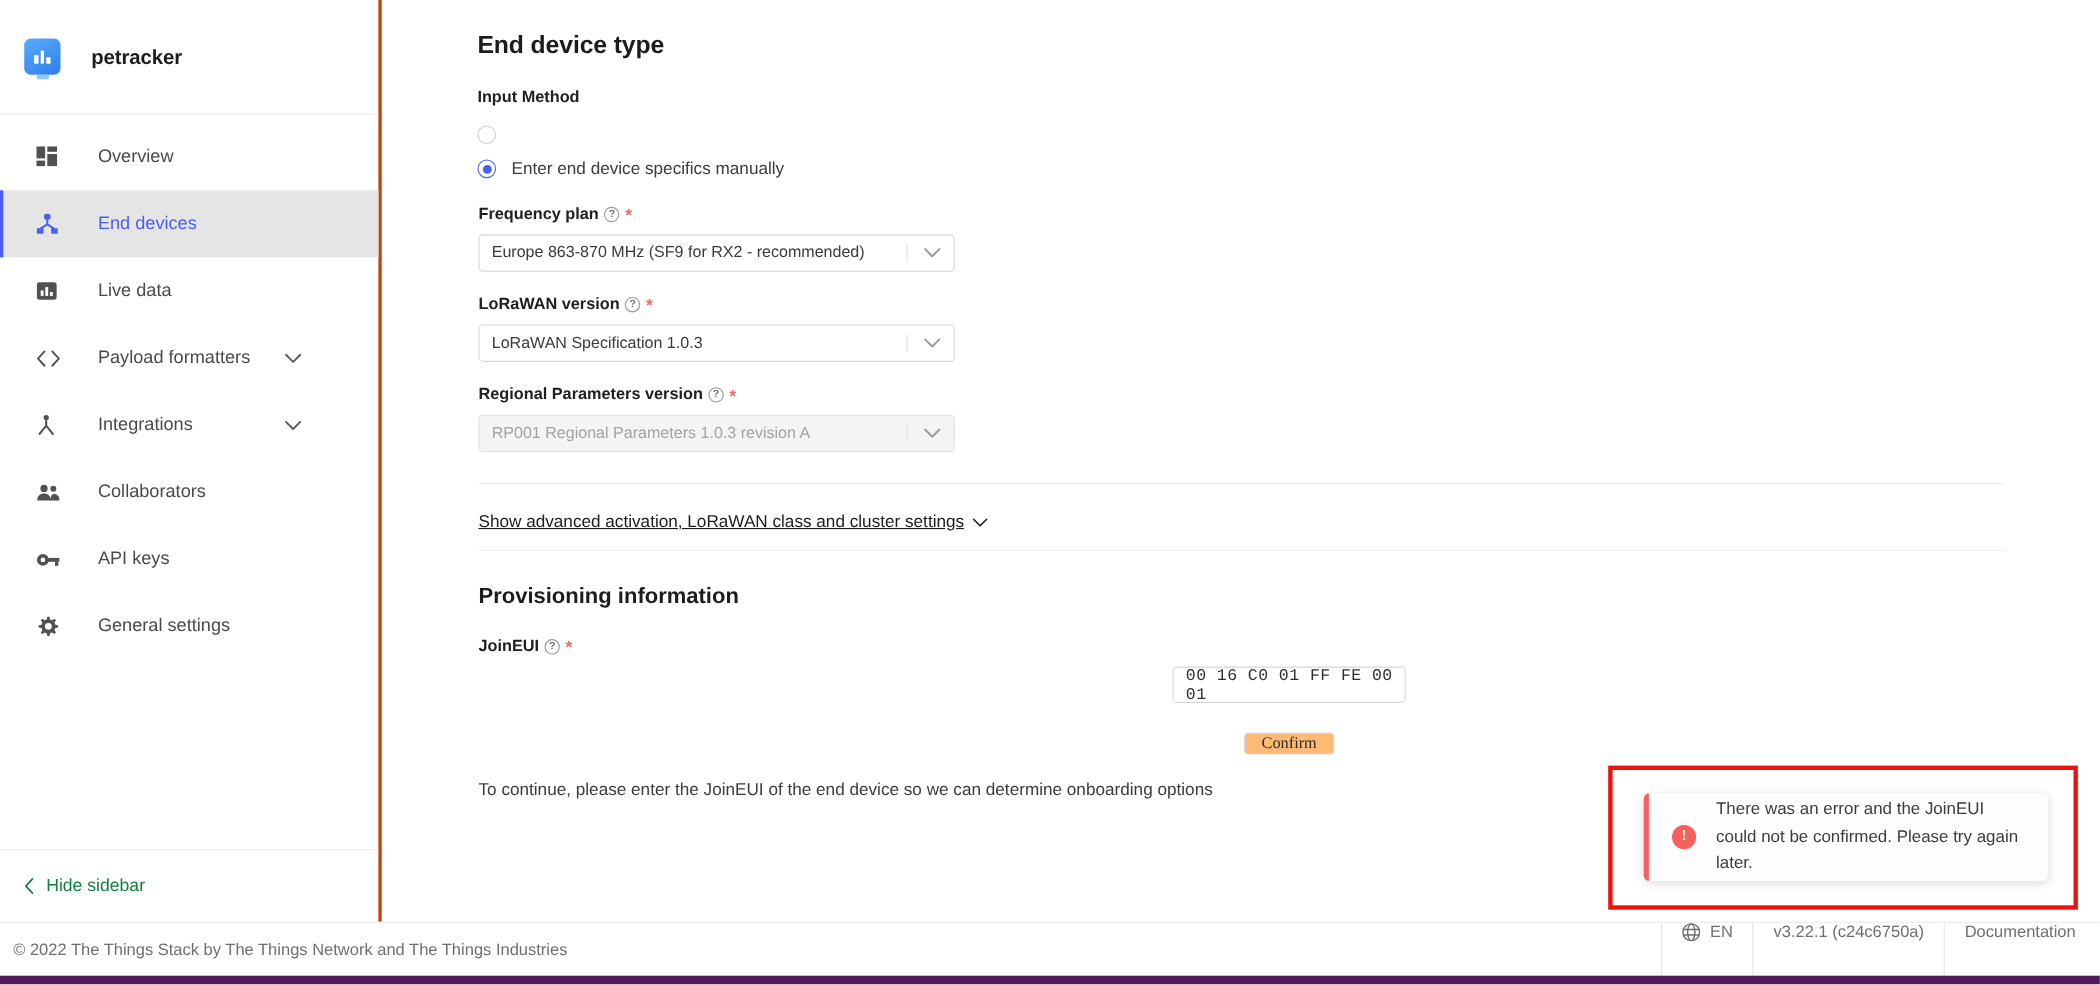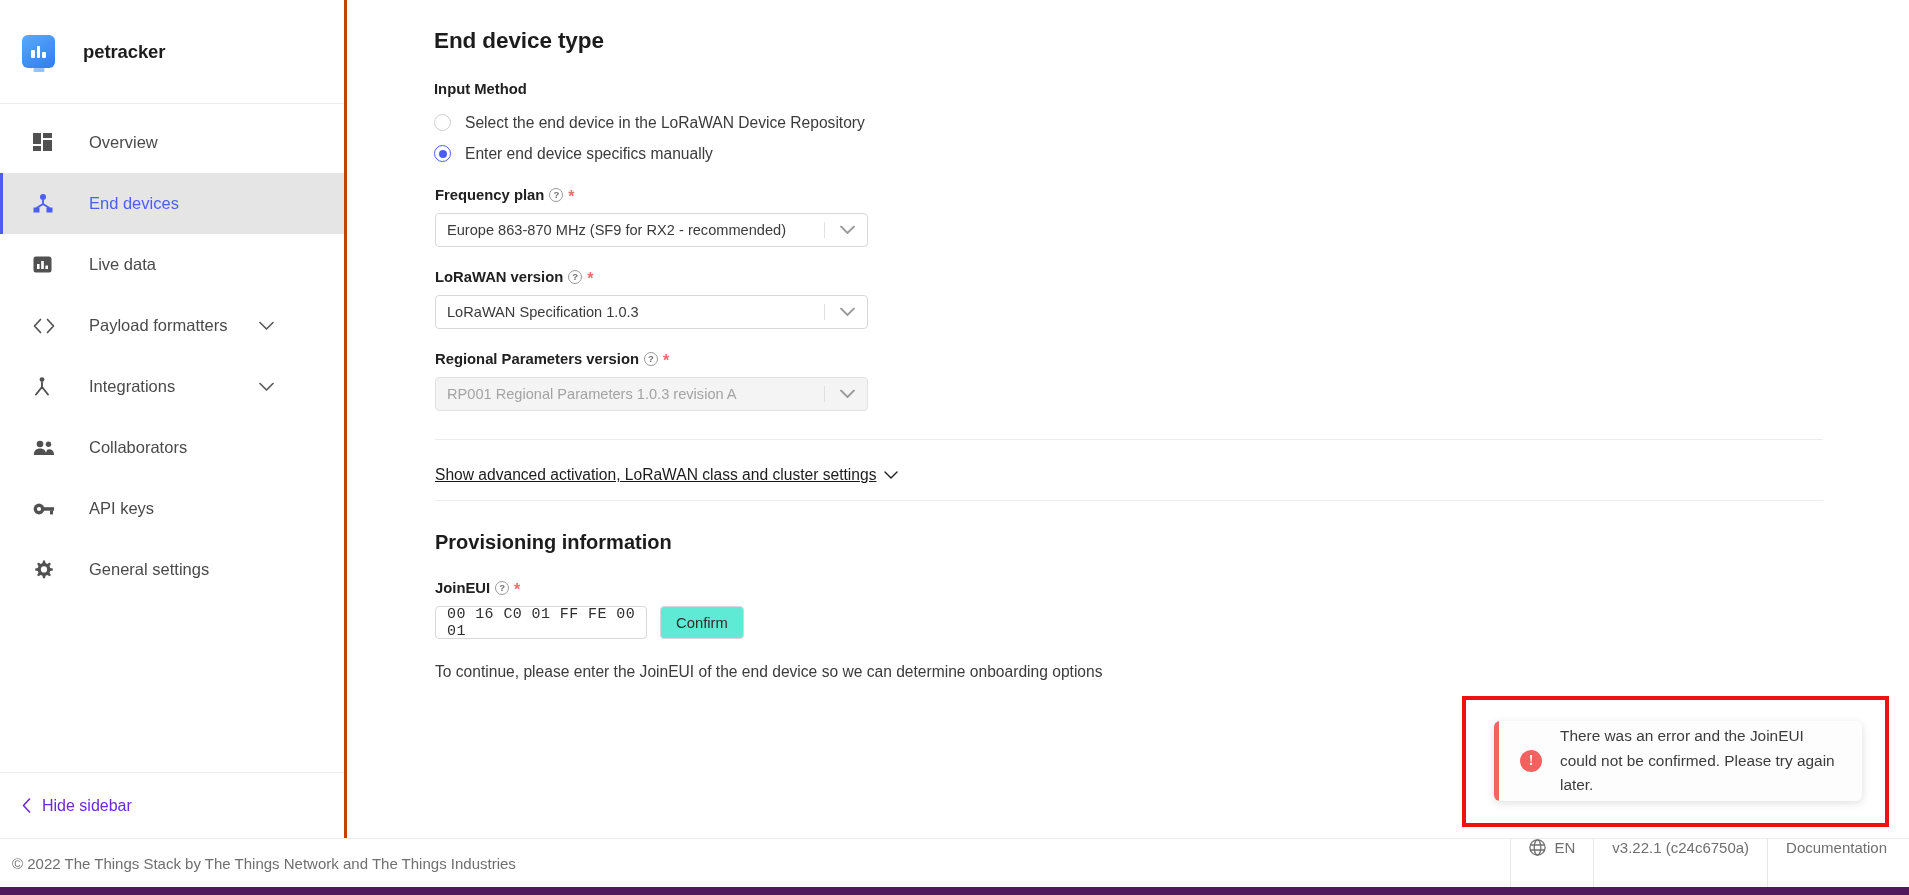--- a/index.html
+++ b/index.html
@@ -84,21 +84,21 @@
     position: absolute; left: 0; top: 0; bottom: 0;
     width: 3px; background: #4a5ef5;
   }
 
   .hide-sidebar {
     position: absolute; left: 0; bottom: 0;
     width: 100%; height: 66px;
     display: flex; align-items: center;
     padding-left: 22px;
     border-top: 1px solid #ececec;
-    color: #6d28d9; font-size: 16px;
+    color: #15803d; font-size: 16px;
     cursor: pointer;
   }
   .hide-sidebar .chev-left { margin-right: 11px; display:flex; }
 
   
   #main {
     position: absolute; left: 348px; top: 0;
     width: 1561px; height: 838px;
     background: #ffffff;
     padding: 28px 0 0 86px;
@@ -174,36 +174,37 @@
     text-decoration: underline;
     cursor: pointer;
   }
   .adv-wrap { height: 48px; }
 
   .h2 {
     font-size: 20px; font-weight: 700; color: #1c1c1c;
     margin: 30px 0 26px 1px;
   }
 
-  .joineui-row { display: flex; align-items: center; gap: 13px; margin-left: 1px; }
+  .joineui-row { display: flex; align-items: center; gap: 27px; margin-left: 1px; flex-direction: column; }
   .eui-input {
     width: 212px; height: 33px;
     border: 1px solid #d8d8d8; border-radius: 4px;
     display:flex; align-items:center; padding-left: 11px;
     font-family: "Liberation Mono", monospace;
     font-size: 15px; color: #2e2e2e; letter-spacing: 0.4px;
     background:#fff;
   }
   .confirm-btn {
-    height: 33px; padding: 0 15px;
+    height: 20px; padding: 0 15px;
     border: 1px solid #d8d8d8; border-radius: 4px;
-    background: #5eead4;
+    background: #fdba74;
     display:flex; align-items:center;
     font-size: 14.8px; color: #2d2d2d;
     cursor: pointer;
+    font-family: Liberation Serif, serif;
   }
   .hint {
     margin: 24px 0 0 1px;
     font-size: 15.6px; color: #3b3b3b;
   }
 
   
   #toast-highlight {
     position: absolute;
     left: 1462px; top: 696px;
@@ -405,21 +406,20 @@
   <div id="main">
 
     <div class="h1">End device type</div>
 
     <div class="field-label">
       <span>Input Method</span>
     </div>
 
     <div class="radio-row">
       <span class="radio"></span>
-      <span class="radio-label">Select the end device in the LoRaWAN Device Repository</span>
     </div>
 
     <div class="radio-row" style="margin-bottom:18px;">
       <span class="radio on"></span>
       <span class="radio-label">Enter end device specifics manually</span>
     </div>
 
     <div class="group">
       <div class="field-label">
         <span>Frequency plan</span>

